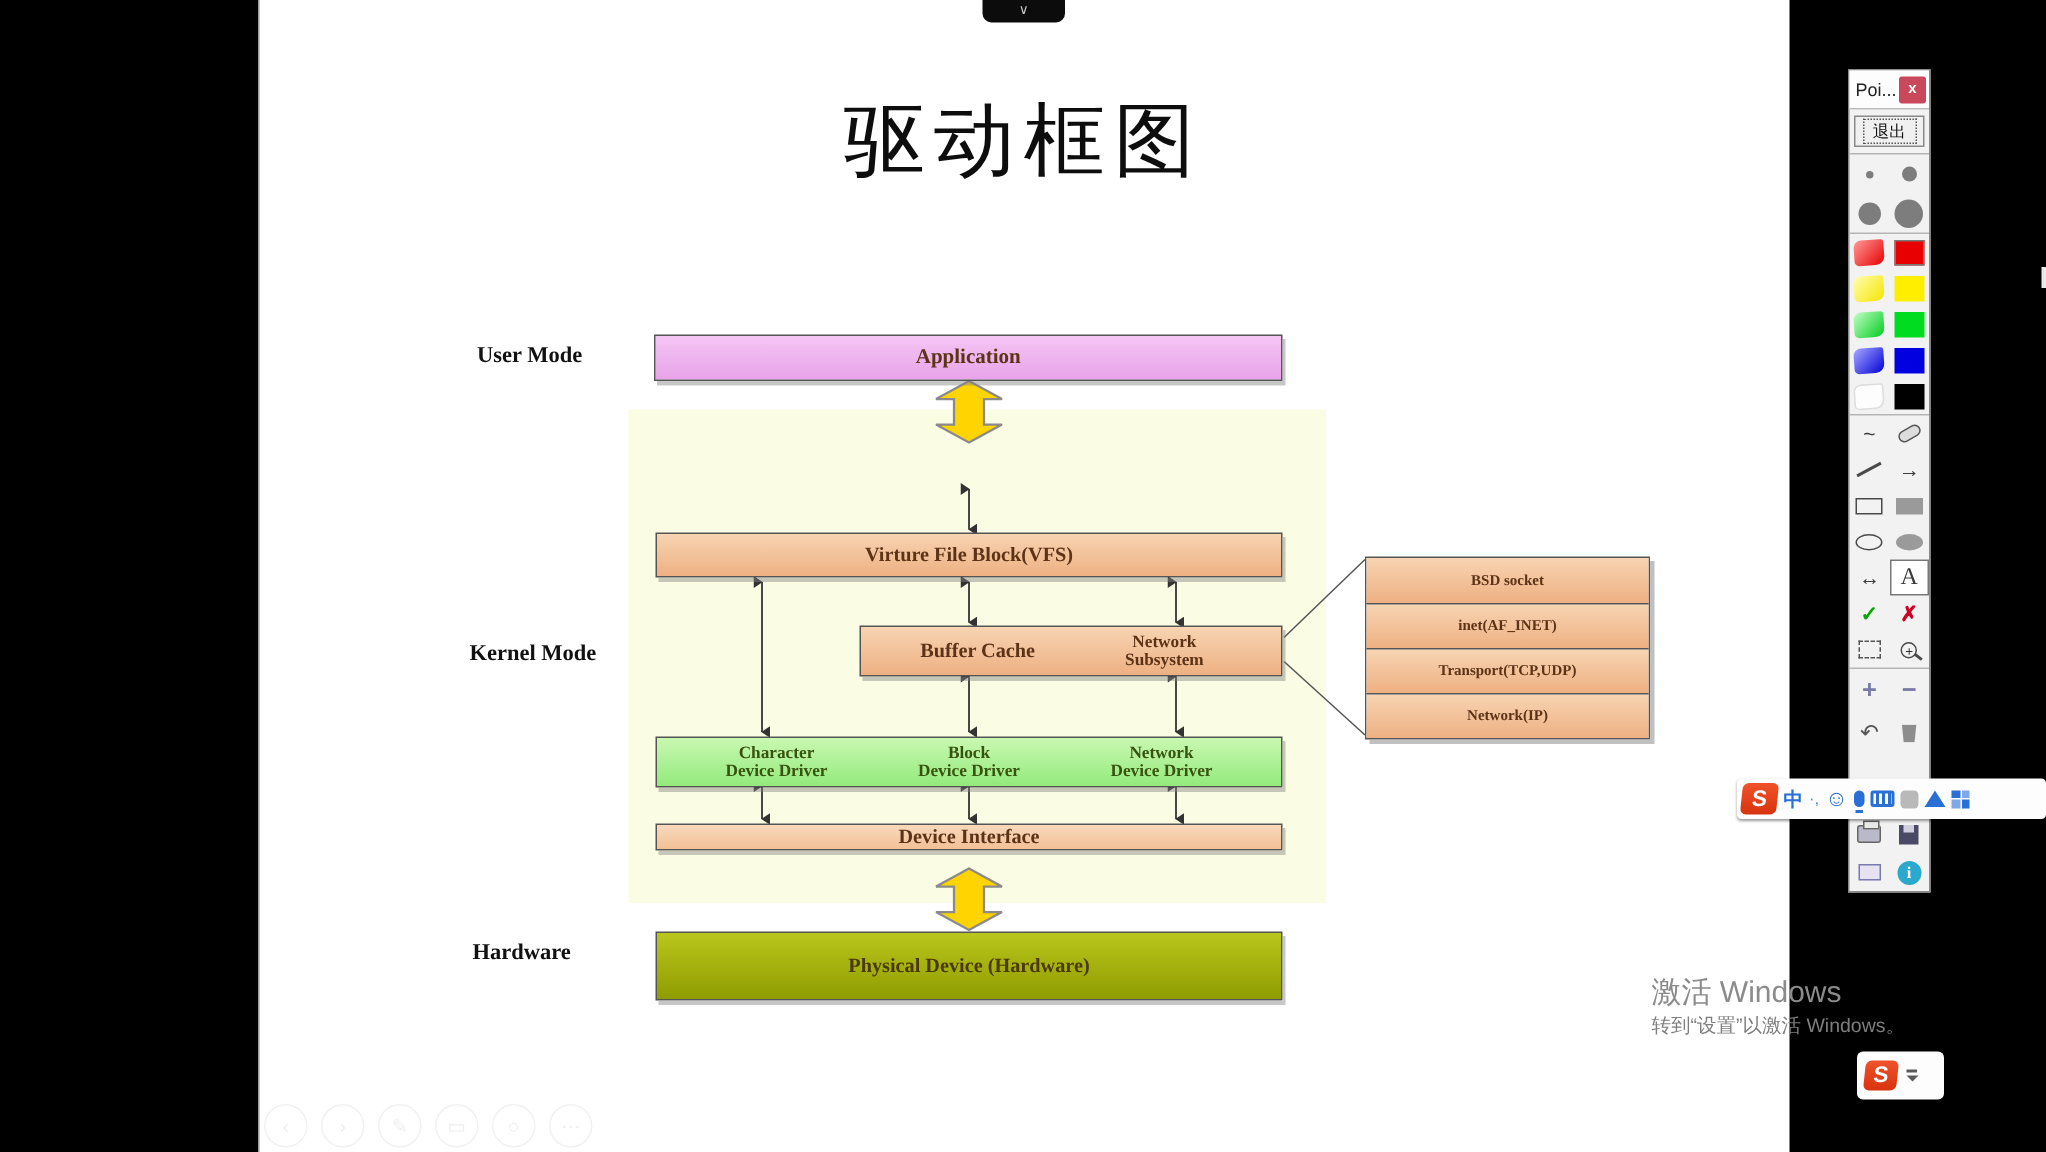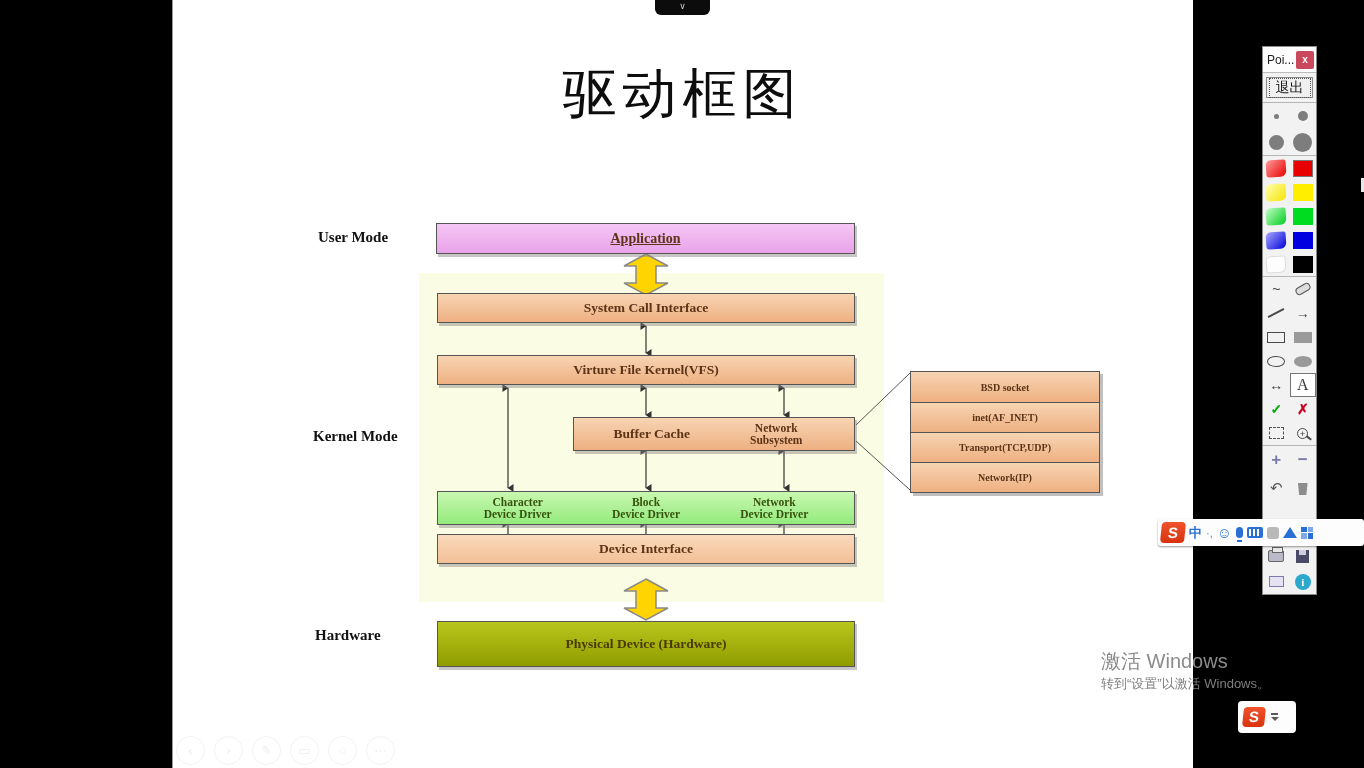--- a/index.html
+++ b/index.html
@@ -41,31 +41,31 @@
               border:1px solid #555; box-shadow:3px 3px 0 rgba(130,130,130,.5); }
   .netstack .nrow { height:25%; display:flex; align-items:center; justify-content:center;
                     background:linear-gradient(#f7d4b2,#eeb082);
                     font-family:"Liberation Serif","DejaVu Serif",serif; font-weight:bold;
                     font-size:10px; color:#5c3317; }
   .netstack .nrow + .nrow { border-top:1px solid #555; }
   svg.overlay { position:absolute; left:0; top:0; width:1364px; height:768px;
                 pointer-events:none; }
 
   
-  .ptb { position:absolute; left:1262px; top:46px; width:55px; height:549px;
+  .ptb { position:absolute; left:1232px; top:46px; width:55px; height:549px;
          background:#f2f2f2; border:1px solid #8a8a8a; }
   .ptb-title { height:26px; background:#fdfdfd; border-bottom:1px solid #bbb;
                display:flex; align-items:center; }
   .ptb-title .t { font-size:12px; color:#222; padding-left:4px; flex:1; }
   .ptb-close { width:18px; height:18px; margin-right:2px; background:#c9485b;
                color:#fff; font-size:10px; font-weight:bold; text-align:center;
                line-height:17px; border-radius:2px; }
   .ptb-exit { margin:4px 3px; height:21px; background:#f0f0f0; border:1px solid #8a8a8a;
               display:flex; align-items:center; justify-content:center; }
-  .ptb-exit .inner { border:1px dotted #555; padding:0 6px; font-size:14px; color:#111; }
+  .ptb-exit .inner { border:1px dotted #555; padding:0 6px; font-size:11px; color:#111; }
   .sec { border-top:1px solid #b5b5b5; }
   .grid2 { display:flex; flex-wrap:wrap; }
   .grid2 .c { width:50%; display:flex; align-items:center; justify-content:center;
               position:relative; }
   .dotc { height:26px; }
   .dot { background:#7d7d7d; border-radius:50%; }
   .swatchc { height:24px; }
   .sw { width:20px; height:17px; }
   .sw.soft { border-radius:5px 2px 6px 3px; transform:rotate(-4deg); }
   .toolc { height:24px; font-size:14px; color:#3c3c3c; }
@@ -179,25 +179,24 @@
     <g fill="#ffd400" stroke="#8a8a8a" stroke-width="1.5">
       <path d="M646,254 L668,266 L656,266 L656,283 L668,283 L646,295 L624,283 L636,283 L636,266 L624,266 Z"></path>
       <path d="M646,579 L668,591 L656,591 L656,608 L668,608 L646,620 L624,608 L636,608 L636,591 L624,591 Z"></path>
     </g>
   </svg>
 
   <div class="side-label" style="left:318px; top:229px;">User Mode</div>
   <div class="side-label" style="left:313px; top:428px;">Kernel Mode</div>
   <div class="side-label" style="left:315px; top:627px;">Hardware</div>
 
-  <div class="dbox pink" style="left:436px; top:223px; width:419px; height:31px;text-decoration:underline;">Application</div>
-
-  <div class="dbox orange" style="left:437px; top:293px; width:418px; height:30px;">System Call Interface</div>
-
-  <div class="dbox orange" style="left:437px; top:355px; width:418px; height:30px;">Virture File Kernel(VFS)</div>
+  <div class="dbox pink" style="left:436px; top:223px; width:419px; height:31px;">Application</div>
+
+
+  <div class="dbox orange" style="left:437px; top:355px; width:418px; height:30px;">Virture File Block(VFS)</div>
 
   <div class="dbox orange cellrow" style="left:573px; top:417px; width:282px; height:31px;">
     <div class="cell">
       <span>Buffer Cache</span>
     </div>
     <div class="cell two-line">
       <span>Network</span>
       <span>Subsystem</span>
     </div>
   </div>
@@ -210,21 +209,21 @@
     <div class="cell two-line">
       <span>Block</span>
       <span>Device Driver</span>
     </div>
     <div class="cell two-line">
       <span>Network</span>
       <span>Device Driver</span>
     </div>
   </div>
 
-  <div class="dbox orange" style="left:437px; top:534px; width:418px; height:30px; background:linear-gradient(#f9d9bc,#f3c096);">Device Interface</div>
+  <div class="dbox orange" style="left:437px; top:549px; width:418px; height:18px; background:linear-gradient(#f9d9bc,#f3c096);">Device Interface</div>
 
   <div class="dbox olive" style="left:437px; top:621px; width:418px; height:46px;">Physical Device (Hardware)</div>
 
   <div class="netstack">
     <div class="nrow">BSD socket</div>
     <div class="nrow">inet(AF_INET)</div>
     <div class="nrow">Transport(TCP,UDP)</div>
     <div class="nrow">Network(IP)</div>
   </div>
 

